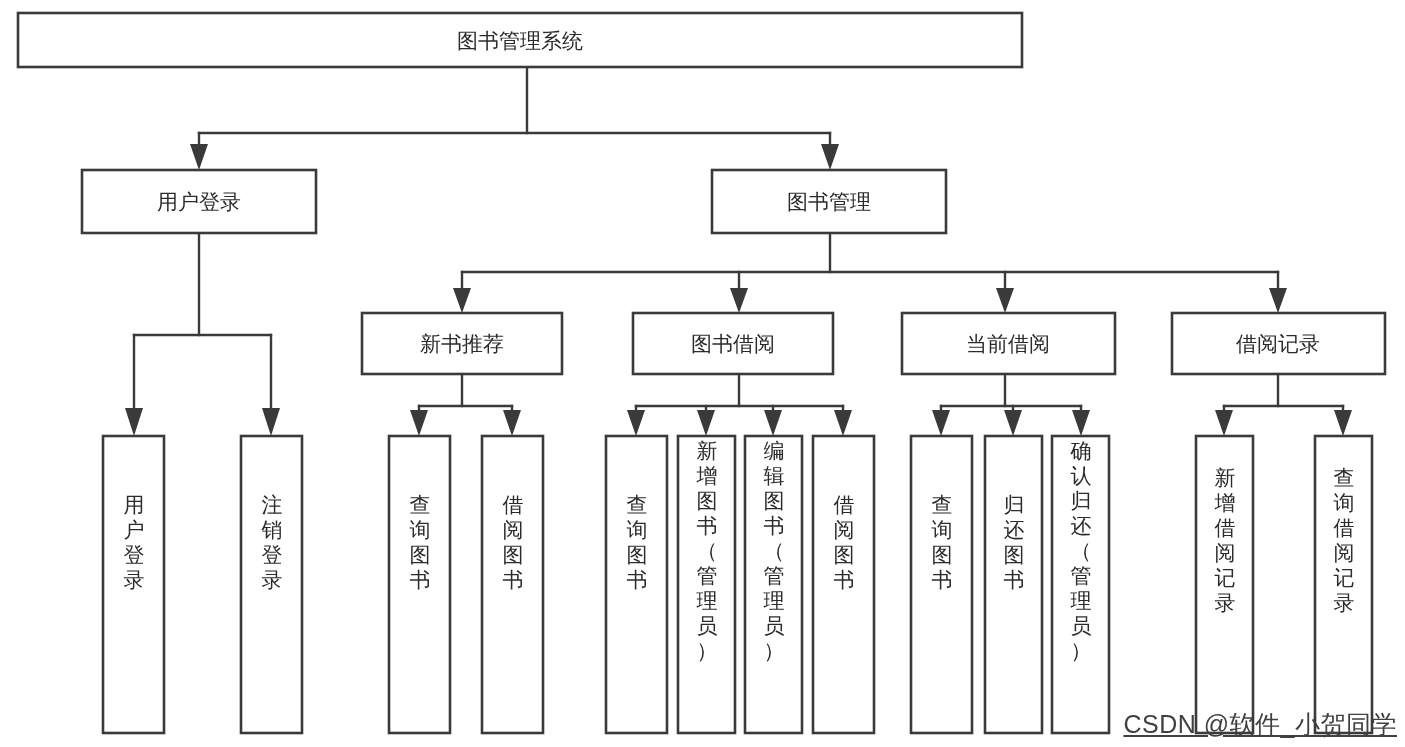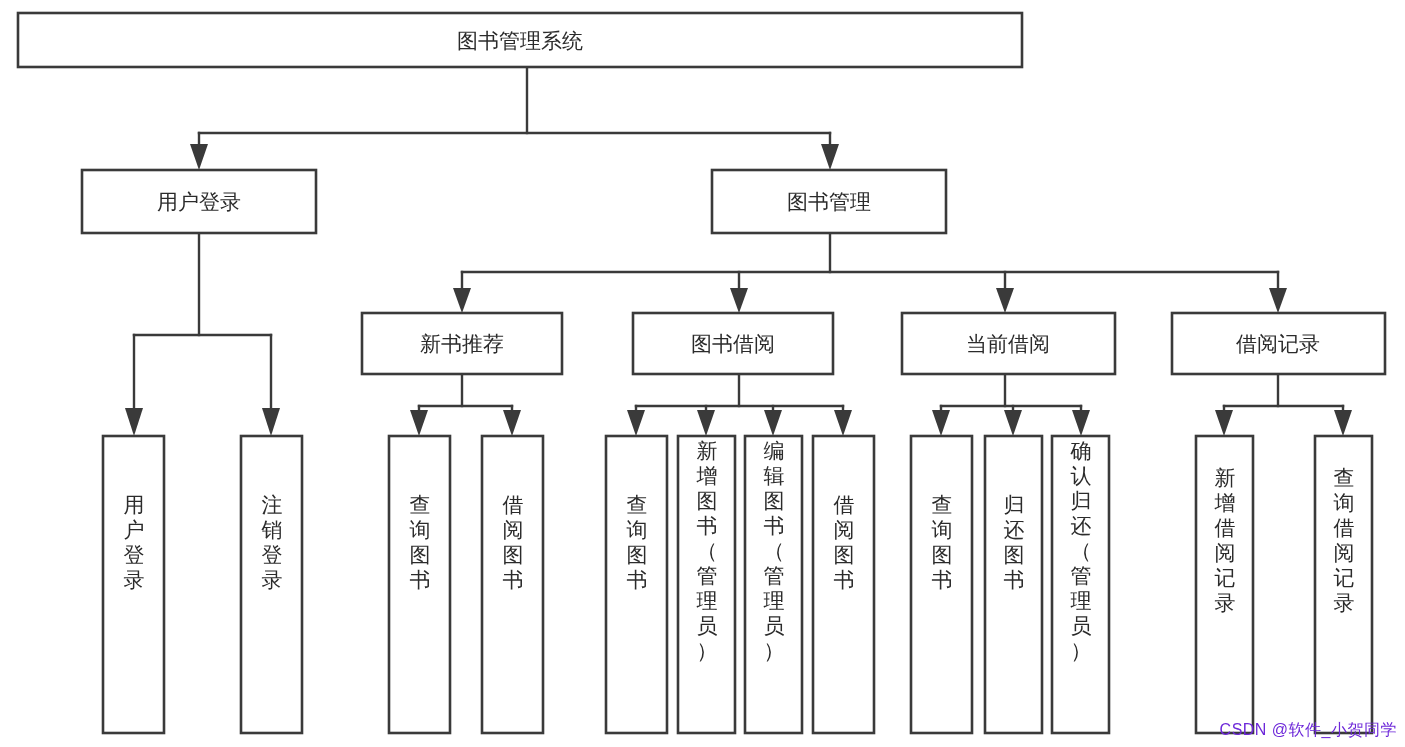--- a/index.html
+++ b/index.html
@@ -52,25 +52,26 @@
     font-family: "Liberation Sans", "DejaVu Sans", sans-serif;
     font-size: 21px;
     text-anchor: middle;
     white-space: pre;
   }
   .watermark {
     position: absolute;
     right: 8px;
     bottom: 6px;
     font-family: "Liberation Sans", "DejaVu Sans", sans-serif;
-    font-size: 16px;
-    color: #6d28d9;
+    font-size: 25px;
+    color: #404040;
     letter-spacing: 0.5px;
     user-select: none;
     pointer-events: none;
+    text-decoration: underline;
   }
 </style>
 </head>
 <body>
 
 <div id="diagram-root">
 
   <svg id="tree-svg" viewBox="0 0 1405 747">
 
     <g>

